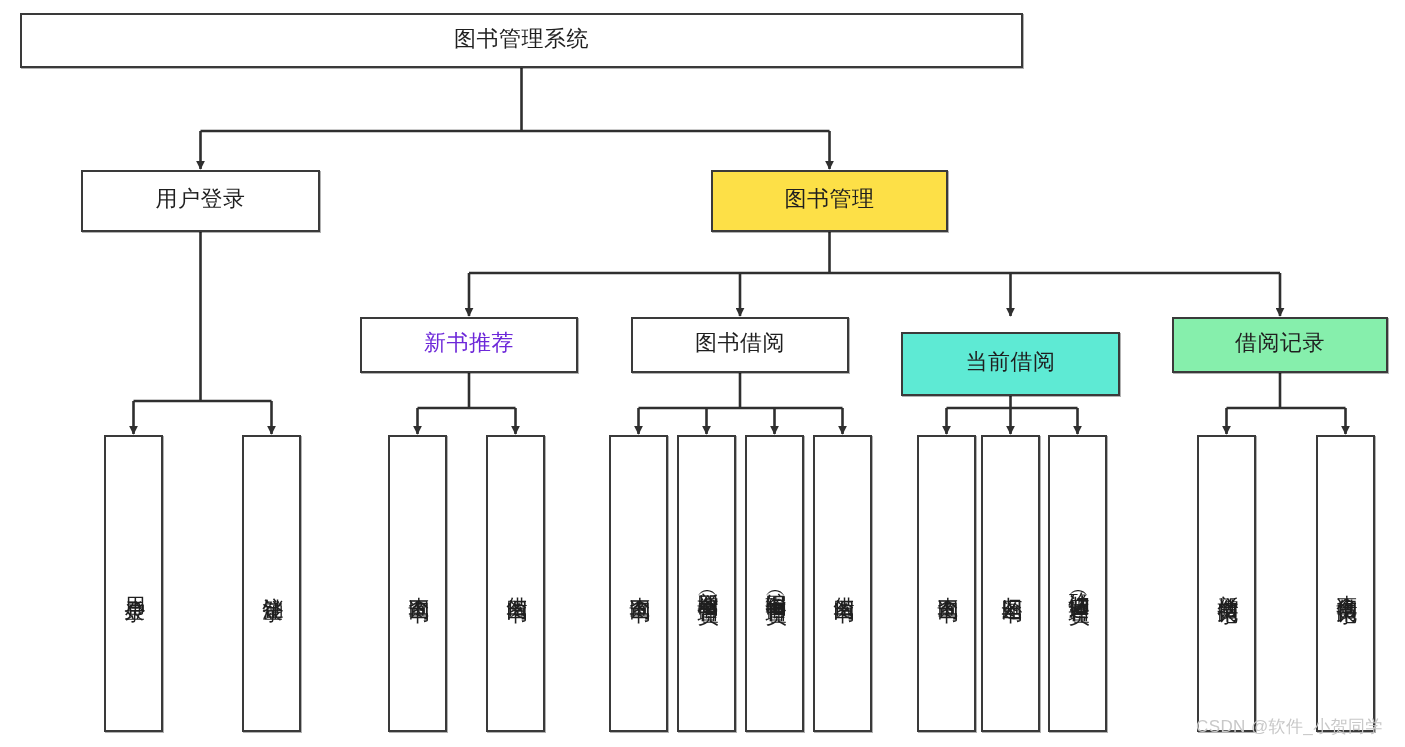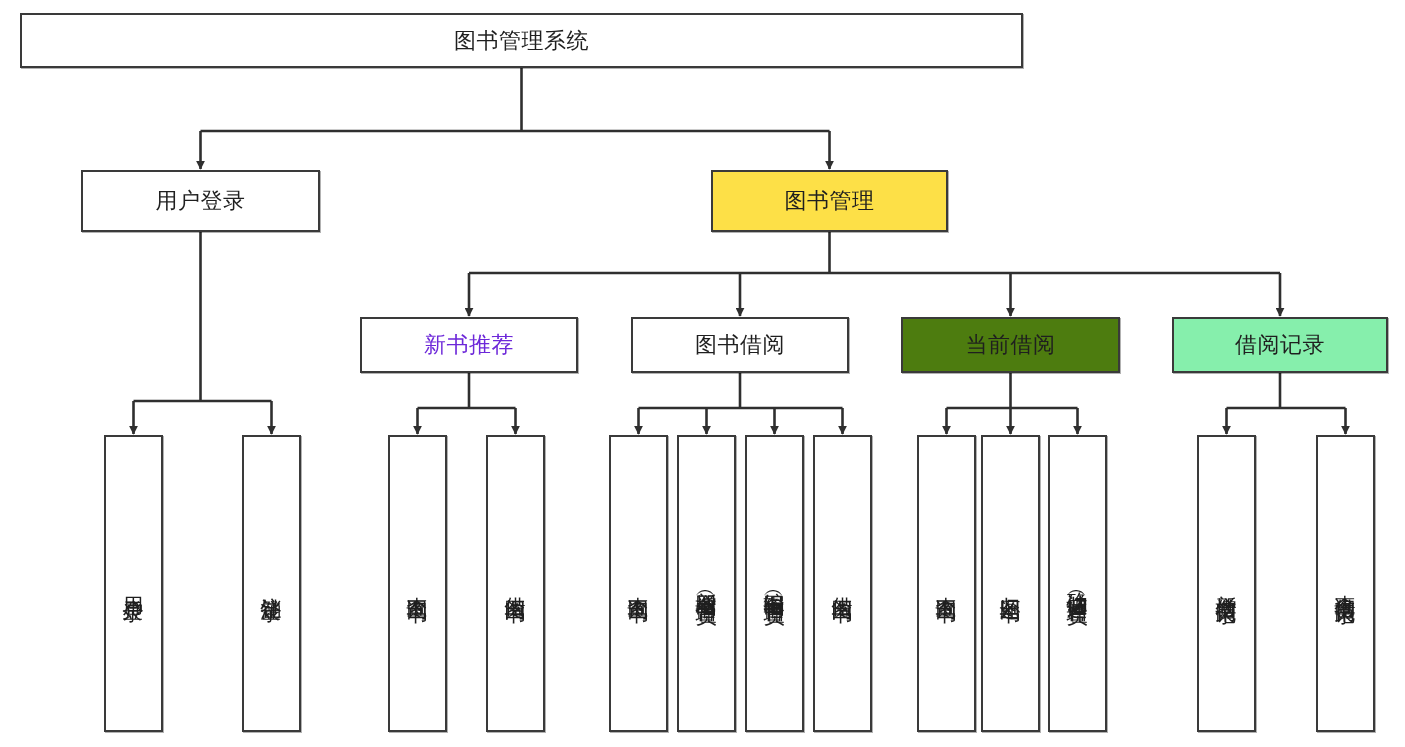--- a/index.html
+++ b/index.html
@@ -36,20 +36,21 @@
     align-items: center;
     justify-content: center;
     box-shadow: 1px 1px 0 rgba(0,0,0,0.30);
   }
   .node .label {
     color: #1f1f1f;
     line-height: 1.08;
     letter-spacing: 0.5px;
     white-space: pre;
     text-align: center;
+    font-family: Liberation Mono, monospace;
   }
   .node.horizontal .label {
     font-size: 22px;
   }
   .node.vertical .label {
     font-size: 21px;
     writing-mode: vertical-rl;
     text-orientation: upright;
     letter-spacing: 2px;
     line-height: 1;
@@ -120,21 +121,21 @@
       </div>
       <div class="node horizontal" style="left: 711px; top: 170px; width: 237px; height: 62px; border-color: rgb(58, 58, 58); background: #fde047;">
         <span class="label" style="color: rgb(31, 31, 31);">图书管理</span>
       </div>
       <div class="node horizontal" style="left: 360px; top: 317px; width: 218px; height: 56px; border-color: rgb(58, 58, 58); background: rgb(255, 255, 255);">
         <span class="label" style="color: #6d28d9;">新书推荐</span>
       </div>
       <div class="node horizontal" style="left: 631px; top: 317px; width: 218px; height: 56px; border-color: rgb(58, 58, 58); background: rgb(255, 255, 255);">
         <span class="label" style="color: rgb(31, 31, 31);">图书借阅</span>
       </div>
-      <div class="node horizontal" style="left: 901px; top: 317px; width: 219px; height: 56px; border-color: rgb(58, 58, 58); background: #4d7c0f;">
+      <div class="node horizontal" style="left: 901px; top: 332px; width: 219px; height: 64px; border-color: rgb(58, 58, 58); background: #5eead4;">
         <span class="label" style="color: rgb(31, 31, 31);">当前借阅</span>
       </div>
       <div class="node horizontal" style="left: 1172px; top: 317px; width: 216px; height: 56px; border-color: rgb(58, 58, 58); background: #86efac;">
         <span class="label" style="color: rgb(31, 31, 31);">借阅记录</span>
       </div>
       <div class="node vertical" style="left: 104px; top: 435px; width: 59px; height: 297px; border-color: rgb(58, 58, 58); background: rgb(255, 255, 255);">
         <span class="label" style="color: rgb(31, 31, 31);">用户登录</span>
       </div>
       <div class="node vertical" style="left: 242px; top: 435px; width: 59px; height: 297px; border-color: rgb(58, 58, 58); background: rgb(255, 255, 255);">
         <span class="label" style="color: rgb(31, 31, 31);">注销登录</span>
@@ -167,14 +168,15 @@
         <span class="label" style="color: rgb(31, 31, 31);">确认归还（管理员）</span>
       </div>
       <div class="node vertical" style="left: 1197px; top: 435px; width: 59px; height: 297px; border-color: rgb(58, 58, 58); background: rgb(255, 255, 255);">
         <span class="label" style="color: rgb(31, 31, 31);">新增借阅记录</span>
       </div>
       <div class="node vertical" style="left: 1316px; top: 435px; width: 59px; height: 297px; border-color: rgb(58, 58, 58); background: rgb(255, 255, 255);">
         <span class="label" style="color: rgb(31, 31, 31);">查询借阅记录</span>
       </div>
     </div>
 
+  <div class="watermark" style="left: 1196px; top: 715px; color: rgb(200, 200, 200);">CSDN @软件_小贺同学</div>
 
 </div>
 
 </body></html>

